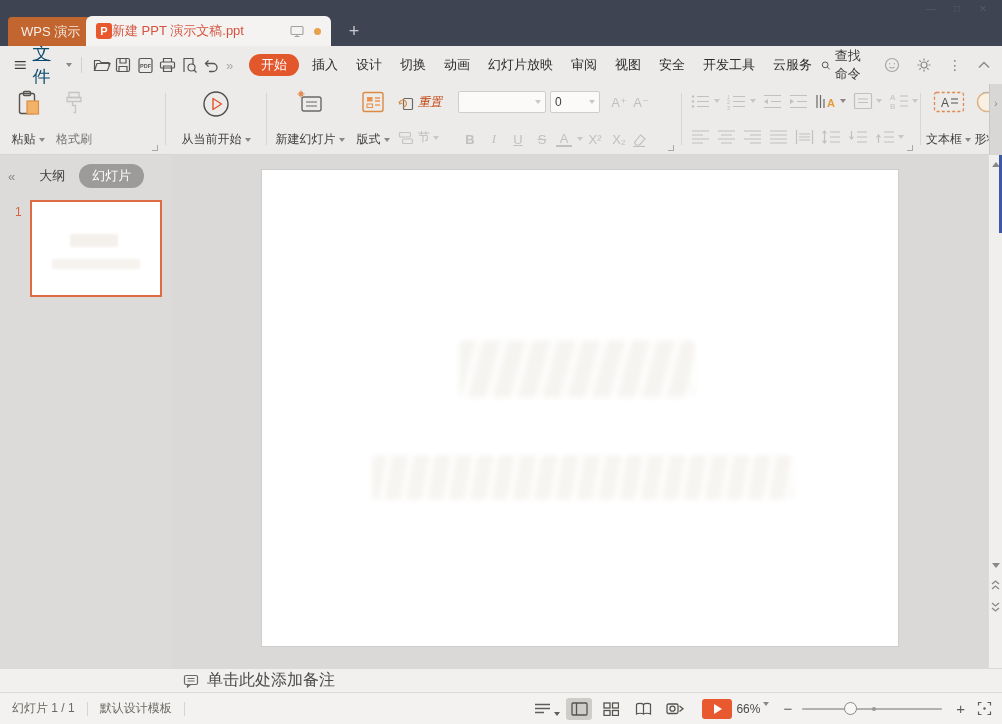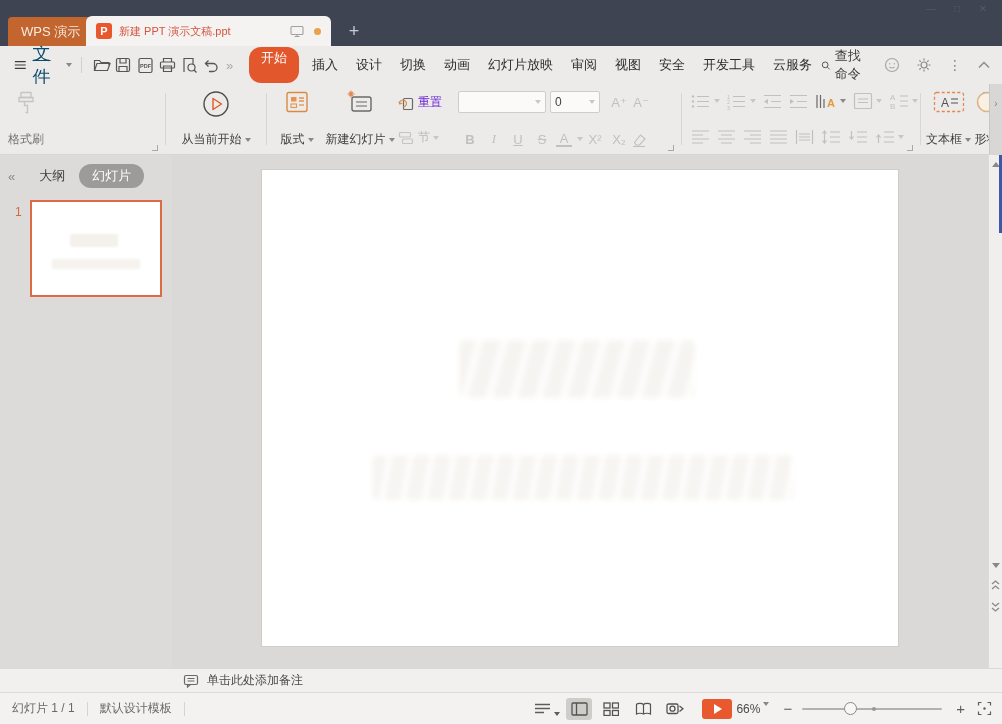--- a/index.html
+++ b/index.html
@@ -8,58 +8,58 @@
   .app { width:1002px; height:724px; display:flex; flex-direction:column; }
   svg { display:block; }
   .ddc { width:0; height:0; border-left:3.5px solid transparent; border-right:3.5px solid transparent; border-top:4px solid #8a8886; display:inline-block; margin-left:3px; }
   .ddc.dis { border-top-color:#c9c7c4; }
 
   
   .titlebar { height:46px; background:#3e4451; position:relative; flex:none; }
   .app-tab { position:absolute; left:8px; bottom:0; height:29px; line-height:29px; padding:0 13px; background:#c2652f; color:#f6ece4; font-size:13px; border-radius:4px 4px 0 0; }
   .doc-tab { position:absolute; left:86px; bottom:0; width:245px; height:30px; background:#f4f3f1; border-radius:6px 6px 0 0; display:flex; align-items:center; padding:0 10px; }
   .p-logo { width:16px; height:16px; border-radius:3px; background:#e8582c; color:#fff; font-size:11px; font-weight:bold; text-align:center; line-height:16px; flex:none; }
-  .doc-title { color:#d4543f; font-size:11px; margin-left:7px; flex:1; white-space:nowrap; overflow:hidden; }
+  .doc-title { color:#d4543f; font-size:13px; flex:1; white-space:nowrap; overflow:hidden; }
   .mod-dot { width:7px; height:7px; border-radius:50%; background:#e8a24c; margin-left:10px; flex:none; }
   .new-tab { position:absolute; left:344px; bottom:5px; color:#c7cad0; font-size:18px; line-height:20px; width:20px; text-align:center; }
   .win-controls { position:absolute; right:6px; top:1px; display:flex; }
   .win-controls span { width:26px; text-align:center; color:#535a67; font-size:10px; line-height:16px; }
   .user-area { position:absolute; right:10px; top:18px; height:26px; display:flex; align-items:center; }
   .user-area .sep { width:1px; height:14px; background:#565c68; margin:0 12px; }
   .username { color:#9aa0ab; font-size:12px; margin-right:8px; }
   .avatar { width:22px; height:22px; border-radius:50%; background:radial-gradient(circle at 35% 35%, #7d8274, #383b33 72%); border:1px solid #5a5f56; }
 
   
   .menubar { height:38px; background:#ecebe9; display:flex; align-items:center; padding:0 12px 0 14px; flex:none; }
   .file-btn { display:flex; align-items:center; color:#0c4a6e; font-size:18px;text-decoration:underline; }
   .file-btn svg { margin-right:6px; }
   .mdiv { width:1px; height:16px; background:#d2d0cd; margin:0 9px; }
   .qbtn { width:25px; height:24px; display:flex; align-items:center; justify-content:center; color:#585654; }
   .more { color:#a9a7a4; font-size:13px; padding:0 4px; }
   .mtabs { display:flex; align-items:center; margin-left:8px; }
   .mtab { padding:0 9px; font-size:13px; color:#2e2c2a; line-height:24px; white-space:nowrap; }
-  .mtab.active { background:#e2572c; color:#fff; border-radius:12px; padding:0 12px; line-height:22px; height:36px; margin:0 4px; }
+  .mtab.active { background:#e2572c; color:#fff; border-radius:12px; padding:0 12px; line-height:22px; height:22px; margin:0 4px; }
   .mb-right { margin-left:auto; display:flex; align-items:center; }
   .searchcmd { display:flex; align-items:center; color:#3f3d3b; font-size:13px; }
   .searchcmd svg { margin-right:4px; }
   .mb-ic { margin-left:16px; color:#918f8c; }
   .kebab { font-size:14px; color:#8a8886; margin-left:16px; }
 
   
   .toolbar { height:71px; background:#ecebe9; border-bottom:1px solid #d8d6d3; display:flex; align-items:stretch; padding-left:4px; position:relative; flex:none; }
   .tdiv { width:1px; background:#d8d6d3; margin:9px 5px; }
   .grp { position:relative; display:flex; padding-top:6px; }
   .launcher { position:absolute; right:2px; bottom:3px; width:6px; height:6px; border-right:1px solid #aaa8a5; border-bottom:1px solid #aaa8a5; }
   .bigbtn { display:flex; flex-direction:column; align-items:center; justify-content:space-between; padding-bottom:6px; }
   .bigbtn .lbl { font-size:12px; color:#434140; display:flex; align-items:center; white-space:nowrap; }
   .bigbtn .lbl.dis { color:#737373; }
   .smallcol { display:flex; flex-direction:column; justify-content:space-between; padding:4px 0 8px 0; }
   .smallrow { display:flex; align-items:center; font-size:12px; color:#bbb9b6; }
   .smallrow svg { margin-right:4px; }
-  .smallrow.en { color:#6d28d9; }
+  .smallrow.en { color:#c2410c;font-style:italic; }
   .fontgrp { display:flex; flex-direction:column; justify-content:space-between; padding:7px 2px 7px 4px; }
   .combrow { display:flex; align-items:center; }
   .combo { height:22px; background:#fbfaf9; border:1px solid #cfcdca; border-radius:2px; display:flex; align-items:center; padding:0 4px; color:#403e3c; font-size:12px; }
   .combo .ddc { margin-left:auto; }
   .fname { width:88px; }
   .fsize { width:50px; margin-left:4px; }
   .fadj { font-size:13px; color:#c2c0bd; width:22px; text-align:center; }
   .fmtrow { display:flex; align-items:center; }
   .fbtn { width:24px; text-align:center; color:#c2c0bd; font-size:13px; }
   .fbtn.b { font-weight:bold; }
@@ -89,21 +89,21 @@
   .wm1 { position:absolute; left:197px; top:170px; width:236px; height:58px; border-radius:6px; background:repeating-linear-gradient(105deg,#efebe5 0 16px,#fbfaf8 16px 24px); opacity:.5; filter:blur(2px); }
   .wm2 { position:absolute; left:110px; top:285px; width:422px; height:45px; border-radius:6px; background:repeating-linear-gradient(100deg,#f0ece6 0 14px,#fbfaf8 14px 21px); opacity:.5; filter:blur(2px); }
   .vscroll { width:14px; flex:none; background:#f0efee; border-left:1px solid #dddbd9; display:flex; flex-direction:column; align-items:center; }
   .tri-up { width:0; height:0; border-left:4px solid transparent; border-right:4px solid transparent; border-bottom:5px solid #8a8886; margin-top:7px; }
   .tri-dn { width:0; height:0; border-left:4px solid transparent; border-right:4px solid transparent; border-top:5px solid #8a8886; }
   .vs-bottom { margin-top:auto; margin-bottom:56px; display:flex; flex-direction:column; align-items:center; gap:12px; }
   .blue-sliver { position:absolute; right:0; top:-62px; width:3px; height:95px; background:#3c59a8; }
 
   
   .notesbar { height:24px; background:#f1f0ee; border-top:1px solid #dcdad7; display:flex; align-items:center; padding-left:183px; flex:none; }
-  .notesbar .txt { font-size:12px; color:#4c4a48; margin-left:8px; }
+  .notesbar .txt { font-size:16px; color:#4c4a48; margin-left:8px; }
 
   
   .statusbar { height:32px; background:#f3f2f0; border-top:1px solid #dddbd8; display:flex; align-items:center; font-size:12px; color:#6b6965; padding:0 10px 0 12px; flex:none; }
   .sdiv { width:1px; height:14px; background:#d6d4d1; margin:0 12px; }
   .sb-right { margin-left:auto; display:flex; align-items:center; }
   .viewbtn { width:26px; height:22px; display:flex; align-items:center; justify-content:center; border-radius:3px; color:#55534f; margin-left:6px; }
   .viewbtn.sel { background:#cfcdca; }
   .playbtn { width:30px; height:20px; background:#e8592f; border-radius:3px; display:flex; align-items:center; justify-content:center; margin-left:14px; }
   .playbtn .tri { width:0; height:0; border-top:5px solid transparent; border-bottom:5px solid transparent; border-left:8px solid #fff; margin-left:2px; }
   .zoomtxt { margin-left:4px; color:#4c4a48; display:flex; }
@@ -229,20 +229,31 @@
           <svg width="12" height="8" viewBox="0 0 12 8" fill="none" stroke="#8a8886" stroke-width="1.4">
             <path d="M1,6.5 L6,1.5 L11,6.5"></path>
           </svg>
         </span>
     </div>
   </div>
 
   <div class="toolbar">
 
     <div class="grp" style="width:156px">
+      <div class="bigbtn" style="width:48px">
+        <svg width="25" height="27" viewBox="0 0 25 27" fill="none">
+            <rect x="3.5" y="3.5" width="15" height="20" rx="2" stroke="#55534f" stroke-width="1.4"></rect>
+            <rect x="7.5" y="1.5" width="7" height="4" rx="1" stroke="#55534f" stroke-width="1.4"></rect>
+            <rect x="11" y="11" width="11.5" height="13" fill="#f2b267" stroke="#db8f46" stroke-width="1.2"></rect>
+          </svg>
+        <span class="lbl">
+            <span>粘贴</span>
+            <span class="ddc"></span>
+          </span>
+      </div>
       <div class="bigbtn" style="width:44px">
         <svg width="22" height="26" viewBox="0 0 22 26" fill="none" stroke="#c6c4c1" stroke-width="1.3">
             <path d="M6,2.5 h10 v5 h-10 z"></path>
             <path d="M4,7.5 h14 v4 h-14 z"></path>
             <path d="M9.5,11.5 v4 h3 v7 h-2"></path>
           </svg>
         <span class="lbl dis">格式刷</span>
       </div>
       <span class="launcher"></span>
     </div>
@@ -256,41 +267,41 @@
           </svg>
         <span class="lbl">
             <span>从当前开始</span>
             <span class="ddc"></span>
           </span>
       </div>
     </div>
     <div class="tdiv"></div>
 
     <div class="grp" style="width:182px">
+      <div class="bigbtn" style="width:76px">
+        <svg width="28" height="26" viewBox="0 0 28 26" fill="none">
+            <rect x="6" y="7" width="19" height="14" rx="2" stroke="#6b6967" stroke-width="1.4"></rect>
+            <path d="M10,12 h11 M10,16 h11" stroke="#6b6967" stroke-width="1.2"></path>
+            <path d="M5,0.5 v7 M1.5,4 h7 M3,1.8 l4,4.4 M7,1.8 l-4,4.4" stroke="#e2884f" stroke-width="1.1"></path>
+          </svg>
+        <span class="lbl">
+            <span>新建幻灯片</span>
+            <span class="ddc"></span>
+          </span>
+      </div>
       <div class="bigbtn" style="width:50px">
         <svg width="26" height="24" viewBox="0 0 26 24" fill="none">
             <rect x="3" y="2.5" width="20" height="19" rx="2" stroke="#d98b43" stroke-width="1.4"></rect>
             <rect x="7" y="7" width="5.5" height="4.5" fill="#e8944d"></rect>
             <path d="M15,8 h5 M15,11 h5" stroke="#e8944d" stroke-width="1.3"></path>
             <rect x="7" y="14" width="5.5" height="3.5" stroke="#e8944d" stroke-width="1.1"></rect>
             <path d="M15,15 h5" stroke="#e8944d" stroke-width="1.3"></path>
           </svg>
         <span class="lbl">
             <span>版式</span>
-            <span class="ddc"></span>
-          </span>
-      </div>
-      <div class="bigbtn" style="width:76px">
-        <svg width="28" height="26" viewBox="0 0 28 26" fill="none">
-            <rect x="6" y="7" width="19" height="14" rx="2" stroke="#6b6967" stroke-width="1.4"></rect>
-            <path d="M10,12 h11 M10,16 h11" stroke="#6b6967" stroke-width="1.2"></path>
-            <path d="M5,0.5 v7 M1.5,4 h7 M3,1.8 l4,4.4 M7,1.8 l-4,4.4" stroke="#e2884f" stroke-width="1.1"></path>
-          </svg>
-        <span class="lbl">
-            <span>新建幻灯片</span>
             <span class="ddc"></span>
           </span>
       </div>
       <div class="smallcol" style="width:56px">
         <div class="smallrow en">
           <svg width="16" height="16" viewBox="0 0 16 16" fill="none">
               <rect x="5.5" y="3.5" width="9" height="11" rx="1" stroke="#6b6967" stroke-width="1.2"></rect>
               <path d="M1.5,9 a3.5,3.5 0 1 1 3.5,3" stroke="#d98b43" stroke-width="1.2"></path>
               <path d="M1,6.5 l0.8,2.6 2.5,-1" stroke="#d98b43" stroke-width="1.1"></path>
             </svg>

